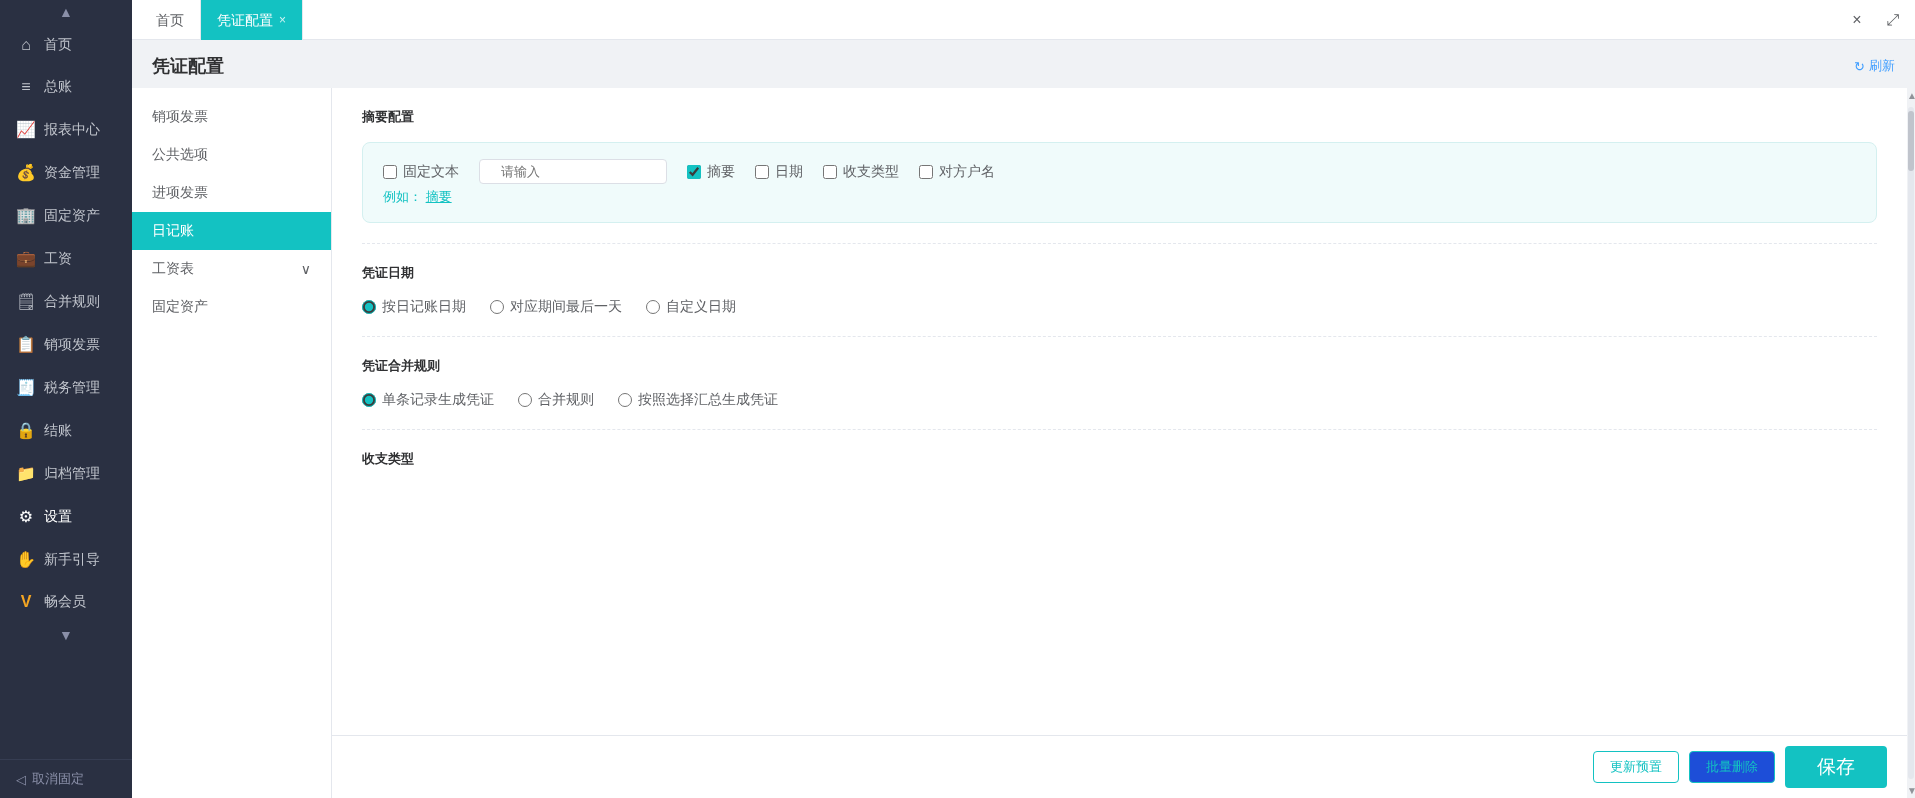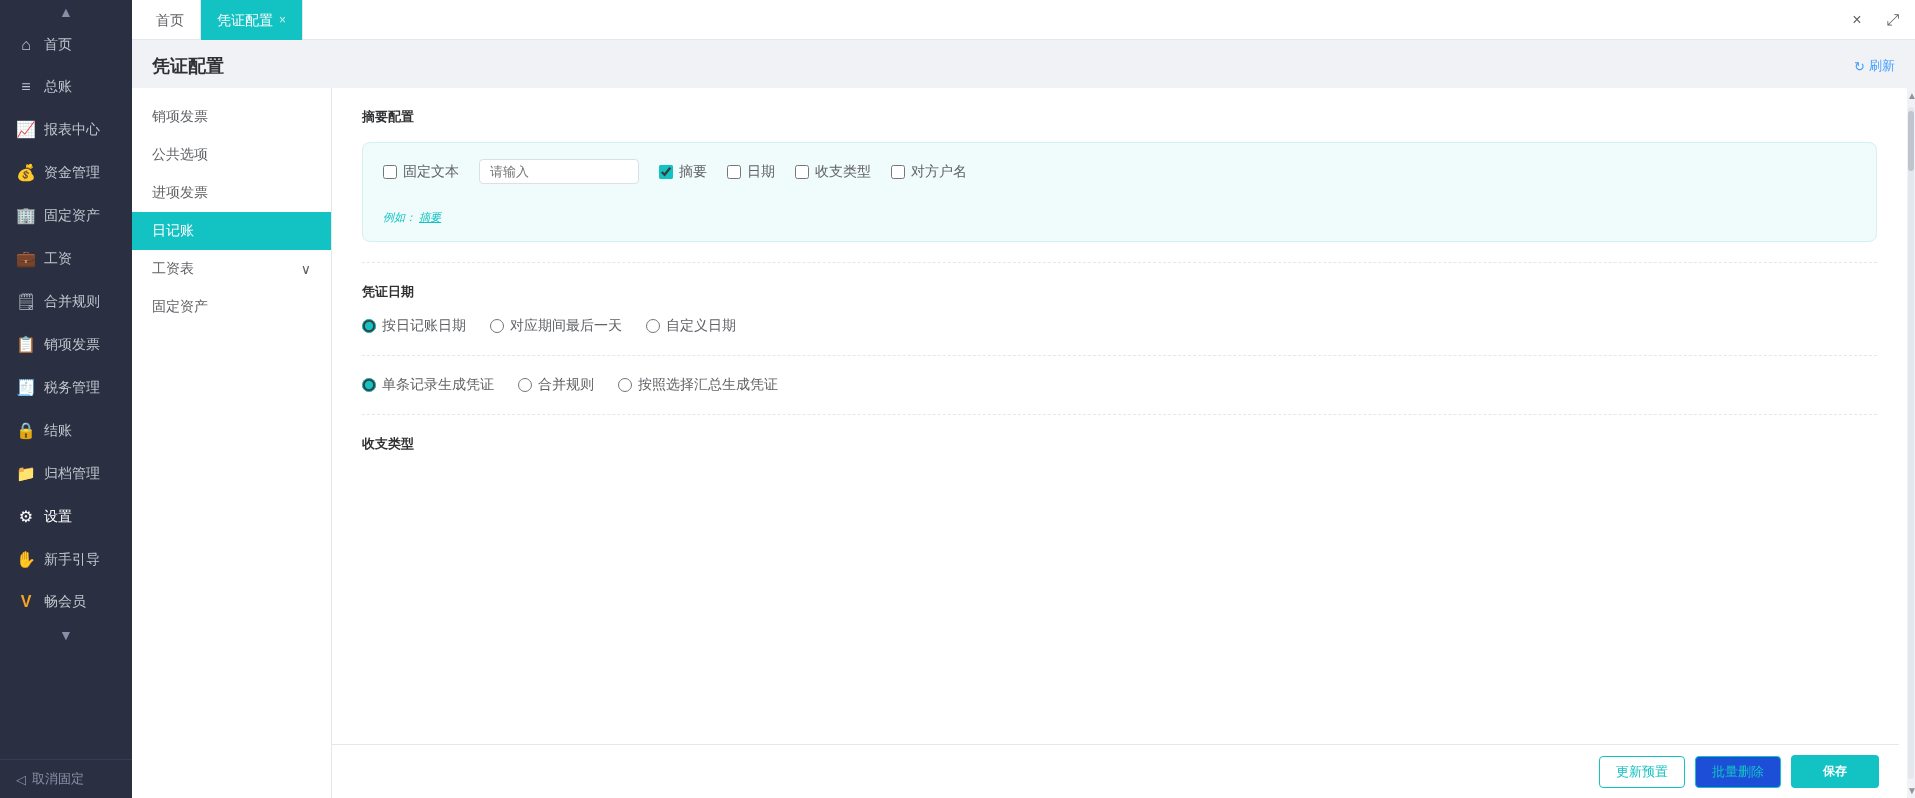--- a/index.html
+++ b/index.html
@@ -222,39 +222,38 @@
       color: #606266;
     }
     .checkbox-input {
       accent-color: #13c2c2;
       width: 14px;
       height: 14px;
     }
     .text-input {
       border: 1px solid #dcdfe6;
       border-radius: 4px;
-      padding: 4px 10px;
+      padding: 4px 21px;
       font-size: 13px;
       color: #606266;
-      width: 160px;
+      width: 188px;
       outline: none;
     }
     .example-text {
-      margin-top: 26px;
+      margin-top: 4px;
       color: #13c2c2;
-      font-size: 11px;
-      font-style: italic;
+      font-size: 13px;
     }
     .example-text a { color: #13c2c2; }
 
     
     .bottom-action-bar {
       position: absolute;
       bottom: 0;
-      right: 8px;
+      right: 0;
       left: 0;
       display: flex;
       justify-content: flex-end;
       align-items: center;
       gap: 10px;
       padding: 10px 20px;
       background: #fff;
       border-top: 1px solid #e4e7ed;
     }
     .btn-update {
@@ -275,22 +274,22 @@
       cursor: pointer;
       font-size: 13px;
     }
     .btn-save {
       background: #13c2c2;
       color: #fff;
       border: none;
       padding: 8px 32px;
       border-radius: 4px;
       cursor: pointer;
-      font-size: 12px;
-      font-weight: 700;
+      font-size: 19px;
+      font-weight: 400;
     }
 
     
     .right-scrollbar {
       width: 8px;
       background: #f0f2f5;
       display: flex;
       flex-direction: column;
       align-items: center;
     }
@@ -489,20 +488,21 @@
             <span>对应期间最后一天</span>
           </label>
           <label class="radio-label">
             <input class="radio-input" type="radio" name="voucher_date" style="">
             <span>自定义日期</span>
           </label>
         </div>
       </div>
 
       <div class="section">
+        <div class="section-title">凭证合并规则</div>
         <div class="radio-group">
           <label class="radio-label">
             <input class="radio-input" type="radio" name="merge_rule" checked="" style="">
             <span>单条记录生成凭证</span>
           </label>
           <label class="radio-label">
             <input class="radio-input" type="radio" name="merge_rule" style="">
             <span>合并规则</span>
           </label>
           <label class="radio-label">

